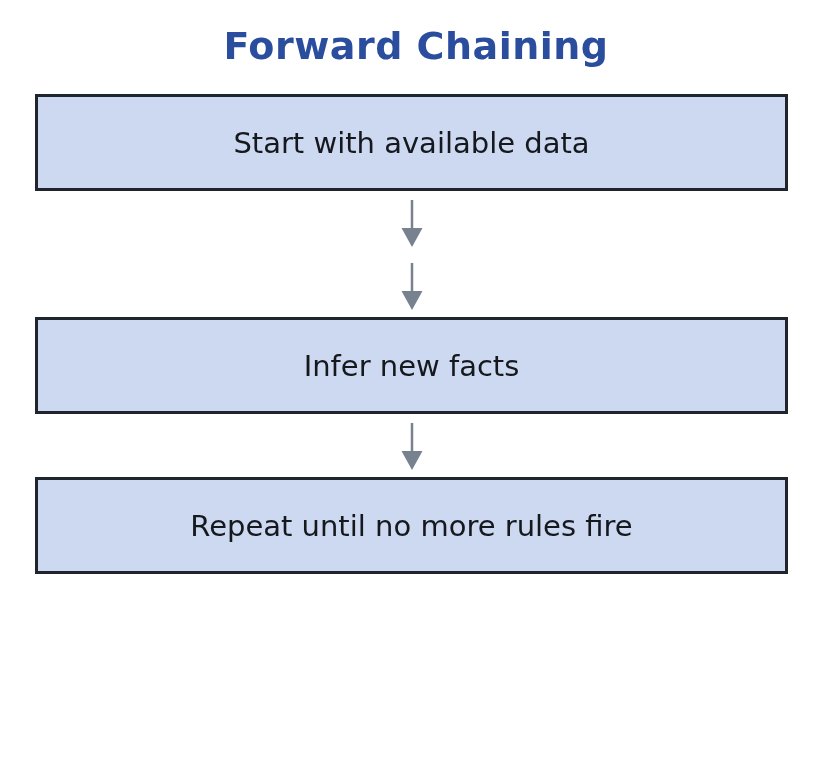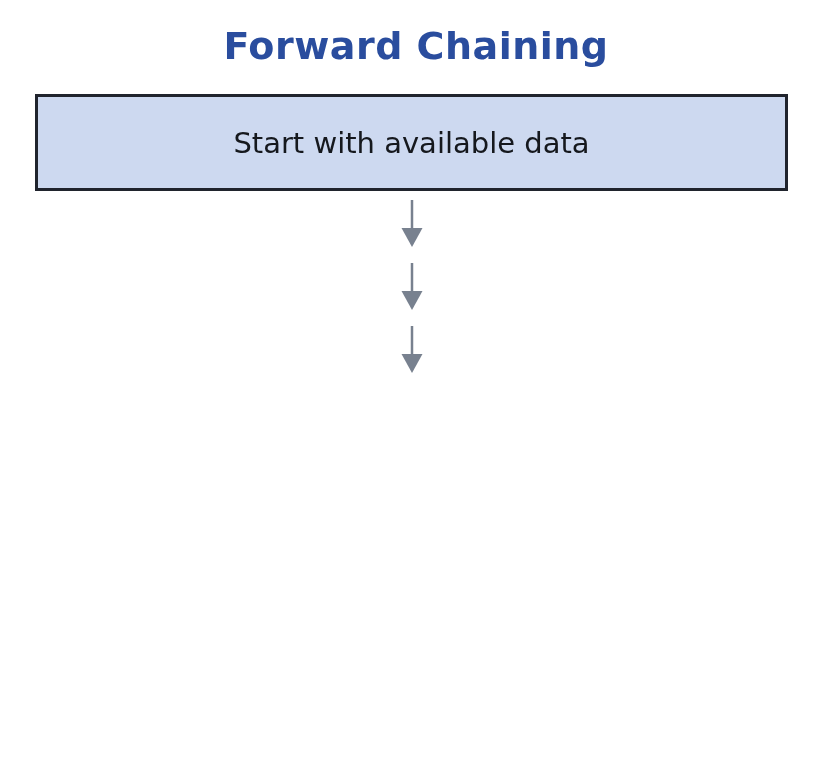--- a/index.html
+++ b/index.html
@@ -80,23 +80,29 @@
     </div>
 
 
     <div class="arrow-wrap">
       <svg class="down-arrow" width="26" height="48" viewBox="0 0 26 48" aria-hidden="true">
         <line x1="13" y1="1" x2="13" y2="30" stroke="currentColor" stroke-width="2.5"></line>
         <polygon points="2.5,29 23.5,29 13,48" fill="currentColor"></polygon>
       </svg>
     </div>
 
+    <div class="step-box">
+      <span class="step-label">Infer new facts</span>
+    </div>
 
     <div class="arrow-wrap">
       <svg class="down-arrow" width="26" height="48" viewBox="0 0 26 48" aria-hidden="true">
         <line x1="13" y1="1" x2="13" y2="30" stroke="currentColor" stroke-width="2.5"></line>
         <polygon points="2.5,29 23.5,29 13,48" fill="currentColor"></polygon>
       </svg>
     </div>
 
+    <div class="step-box">
+      <span class="step-label">Repeat until no more rules fire</span>
+    </div>
 
   </div>
 </div>
 
 </body></html>

